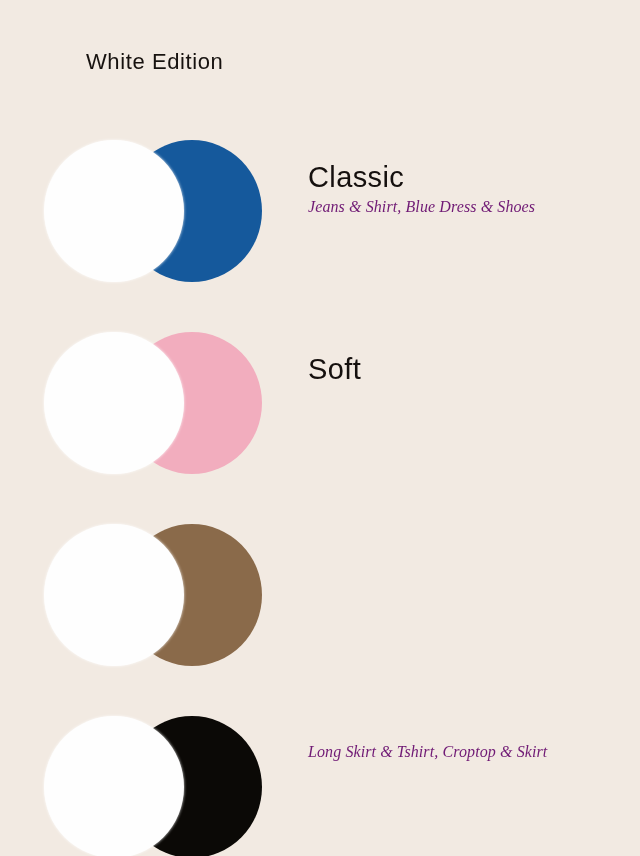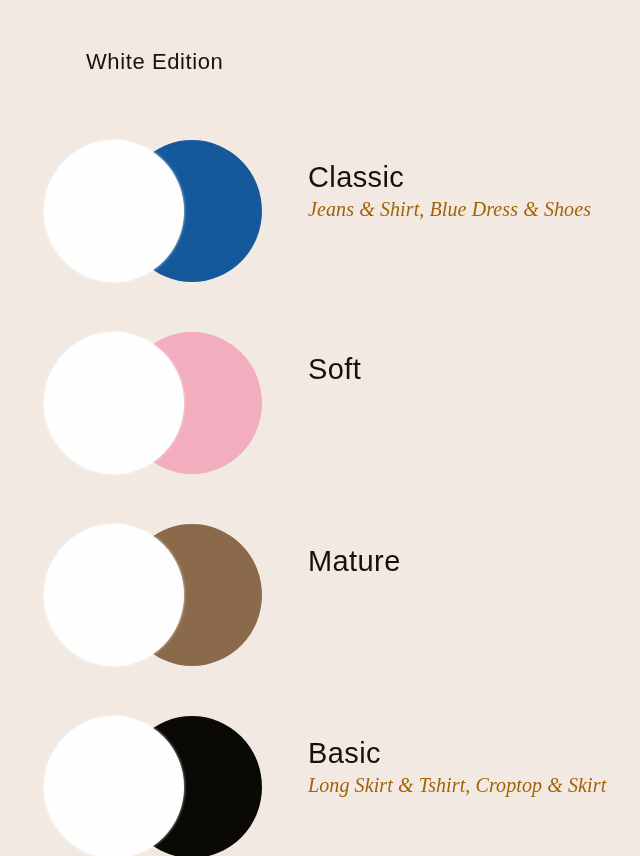--- a/index.html
+++ b/index.html
@@ -108,23 +108,23 @@
     letter-spacing: 0.4px;
     color: #15100e;
     line-height: 1.08;
     white-space: nowrap;
   }
 
   .label-sub {
     margin-top: 4px;
     font-family: "Liberation Serif", serif;
     font-style: italic;
-    font-size: 20px;
+    font-size: 16px;
     letter-spacing: 0.1px;
-    color: #a16207;
+    color: #701a75;
     line-height: 1.2;
     white-space: nowrap;
   }
 </style>
 </head>
 <body style="background: rgb(242, 234, 226);">
 
 <div id="page" style="background: rgb(242, 234, 226);">
 
   <div class="top-remnant">· ·          ·</div>
@@ -153,29 +153,27 @@
         <div class="label-title">Soft</div>
       </div>
     </div>
 
     <div class="row" style="top:522px;">
       <div class="swatch">
         <div class="circle accent" style="background: rgb(138, 106, 74);"></div>
         <div class="circle white" style="background: rgb(254, 254, 254);"></div>
       </div>
       <div class="labels">
-        <div class="label-title">Mature</div>
       </div>
     </div>
 
     <div class="row" style="top:714px;">
       <div class="swatch">
         <div class="circle accent" style="background: rgb(11, 9, 6);"></div>
         <div class="circle white" style="background: rgb(254, 254, 254);"></div>
       </div>
       <div class="labels">
-        <div class="label-title">Basic</div>
         <div class="label-sub">Long Skirt &amp; Tshirt, Croptop &amp; Skirt</div>
       </div>
     </div>
 
   </div>
 </div>
 
 </body></html>

